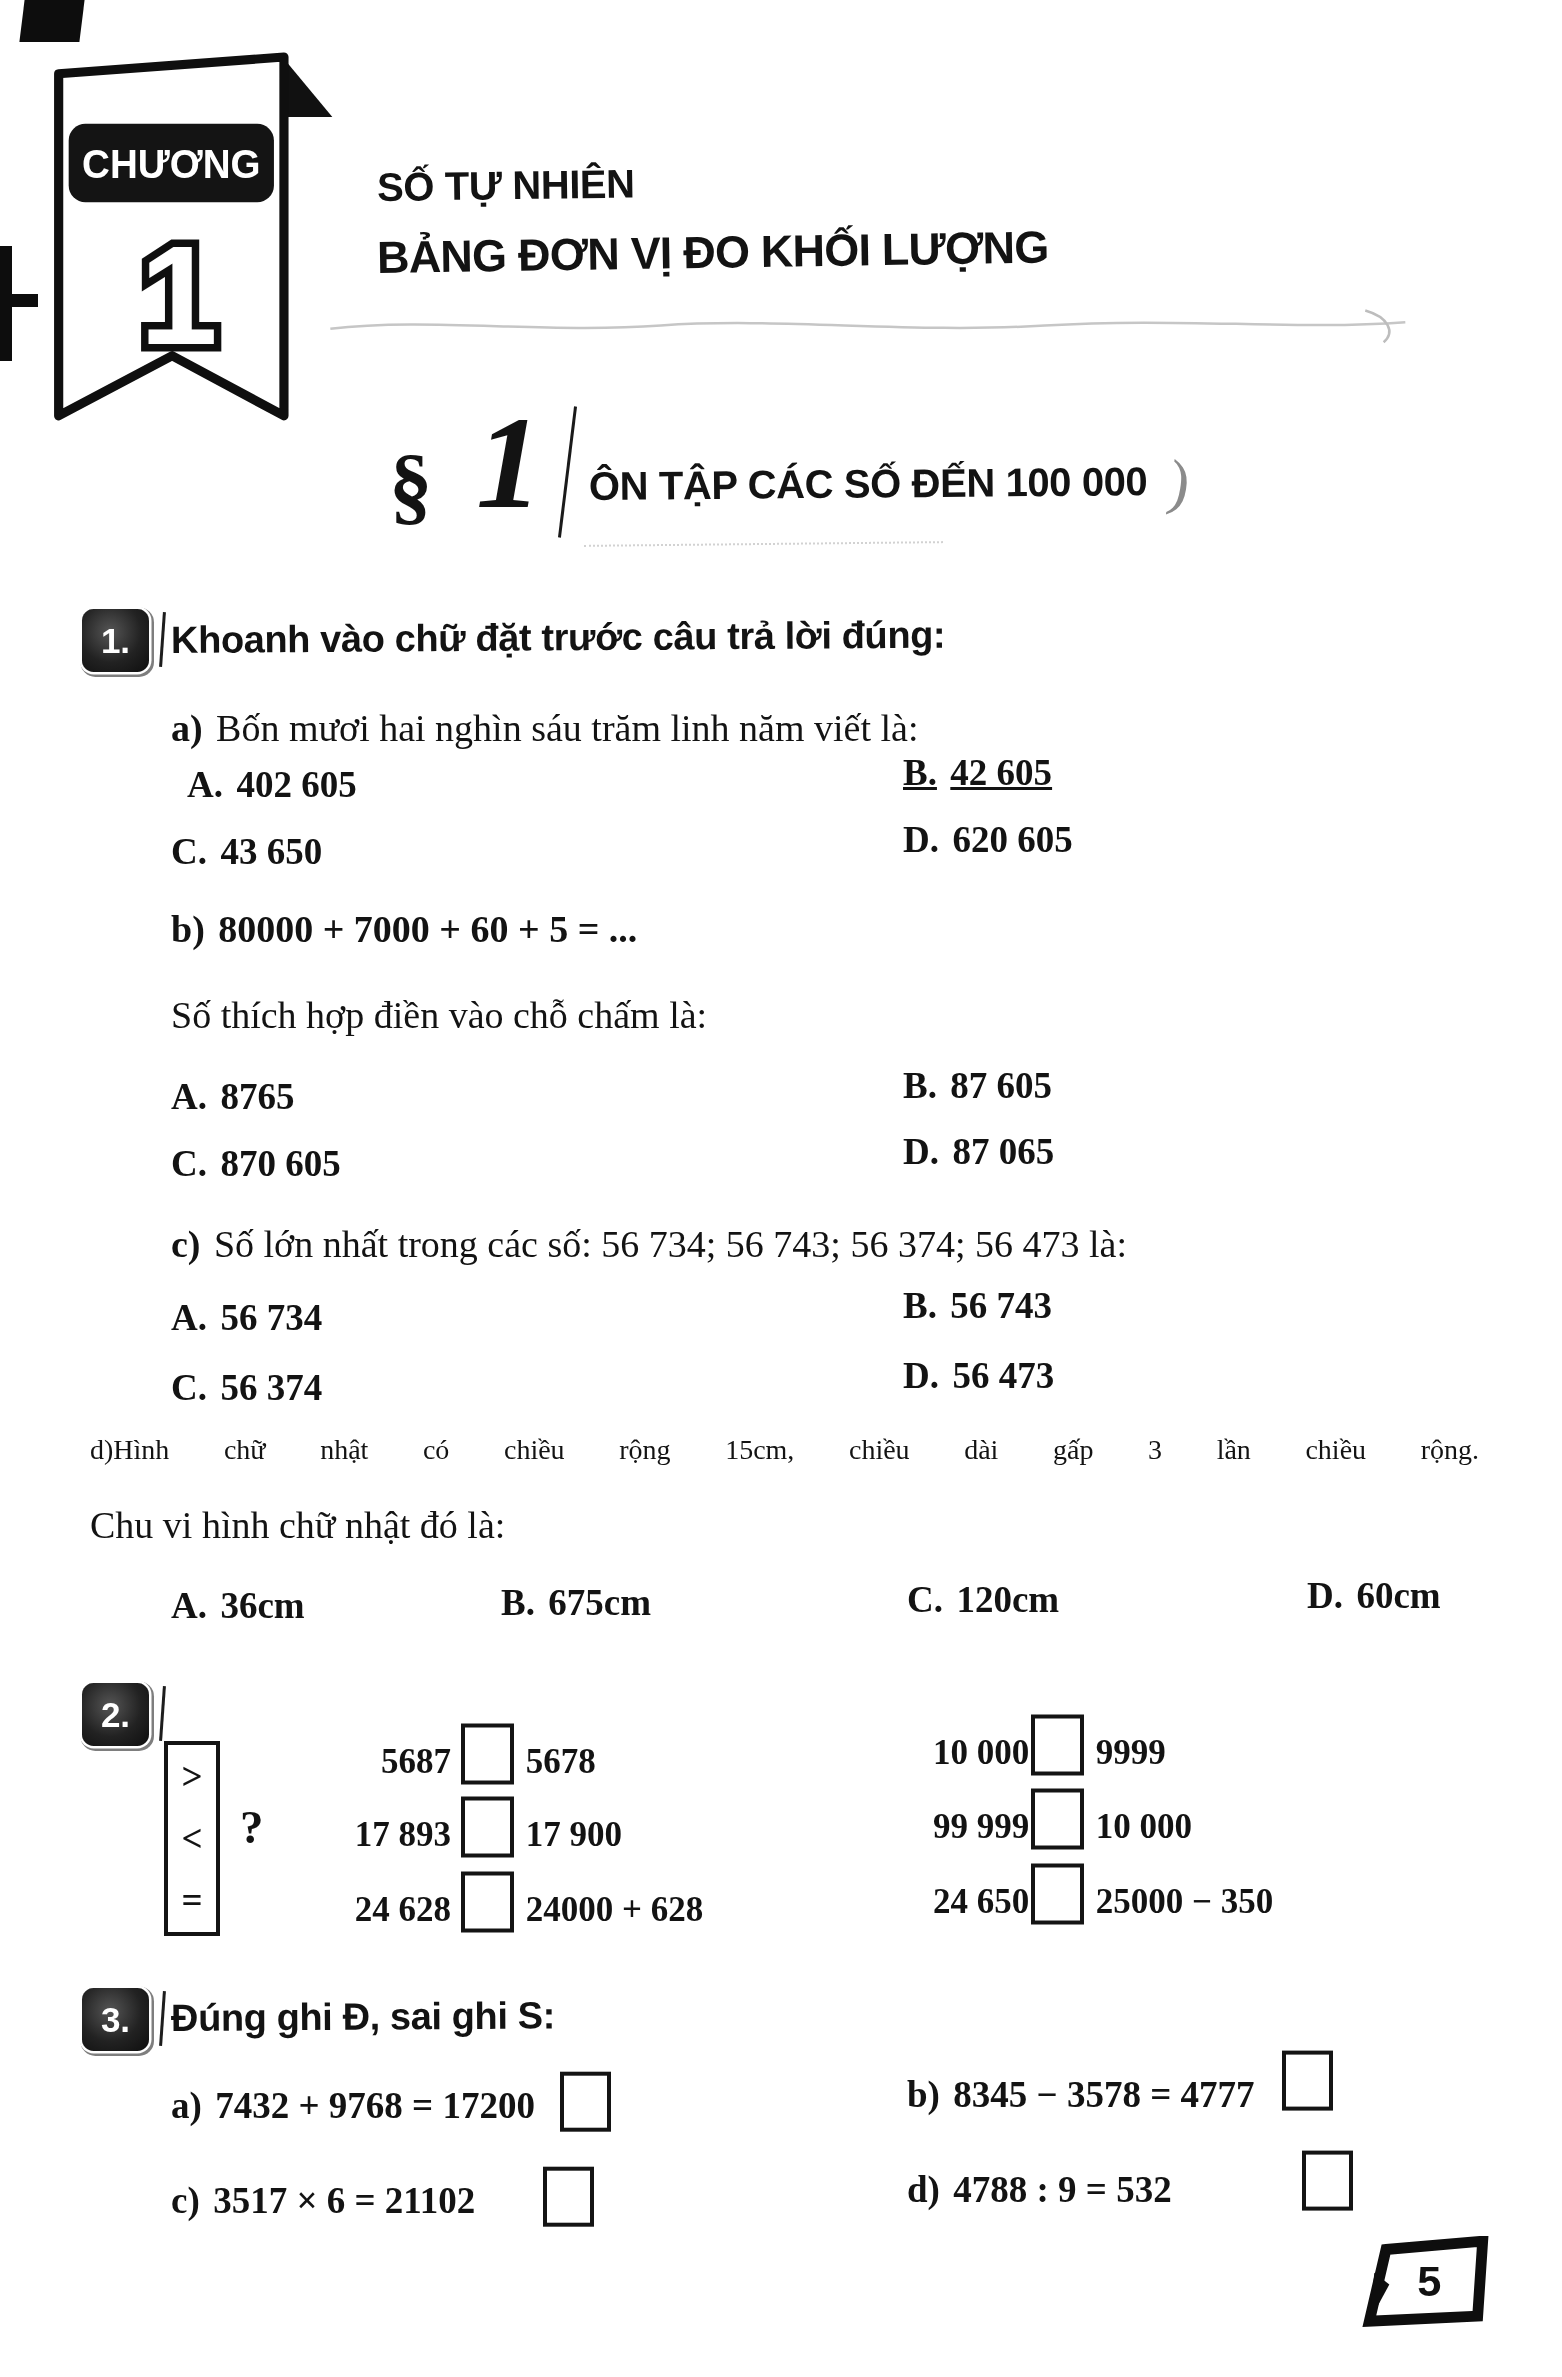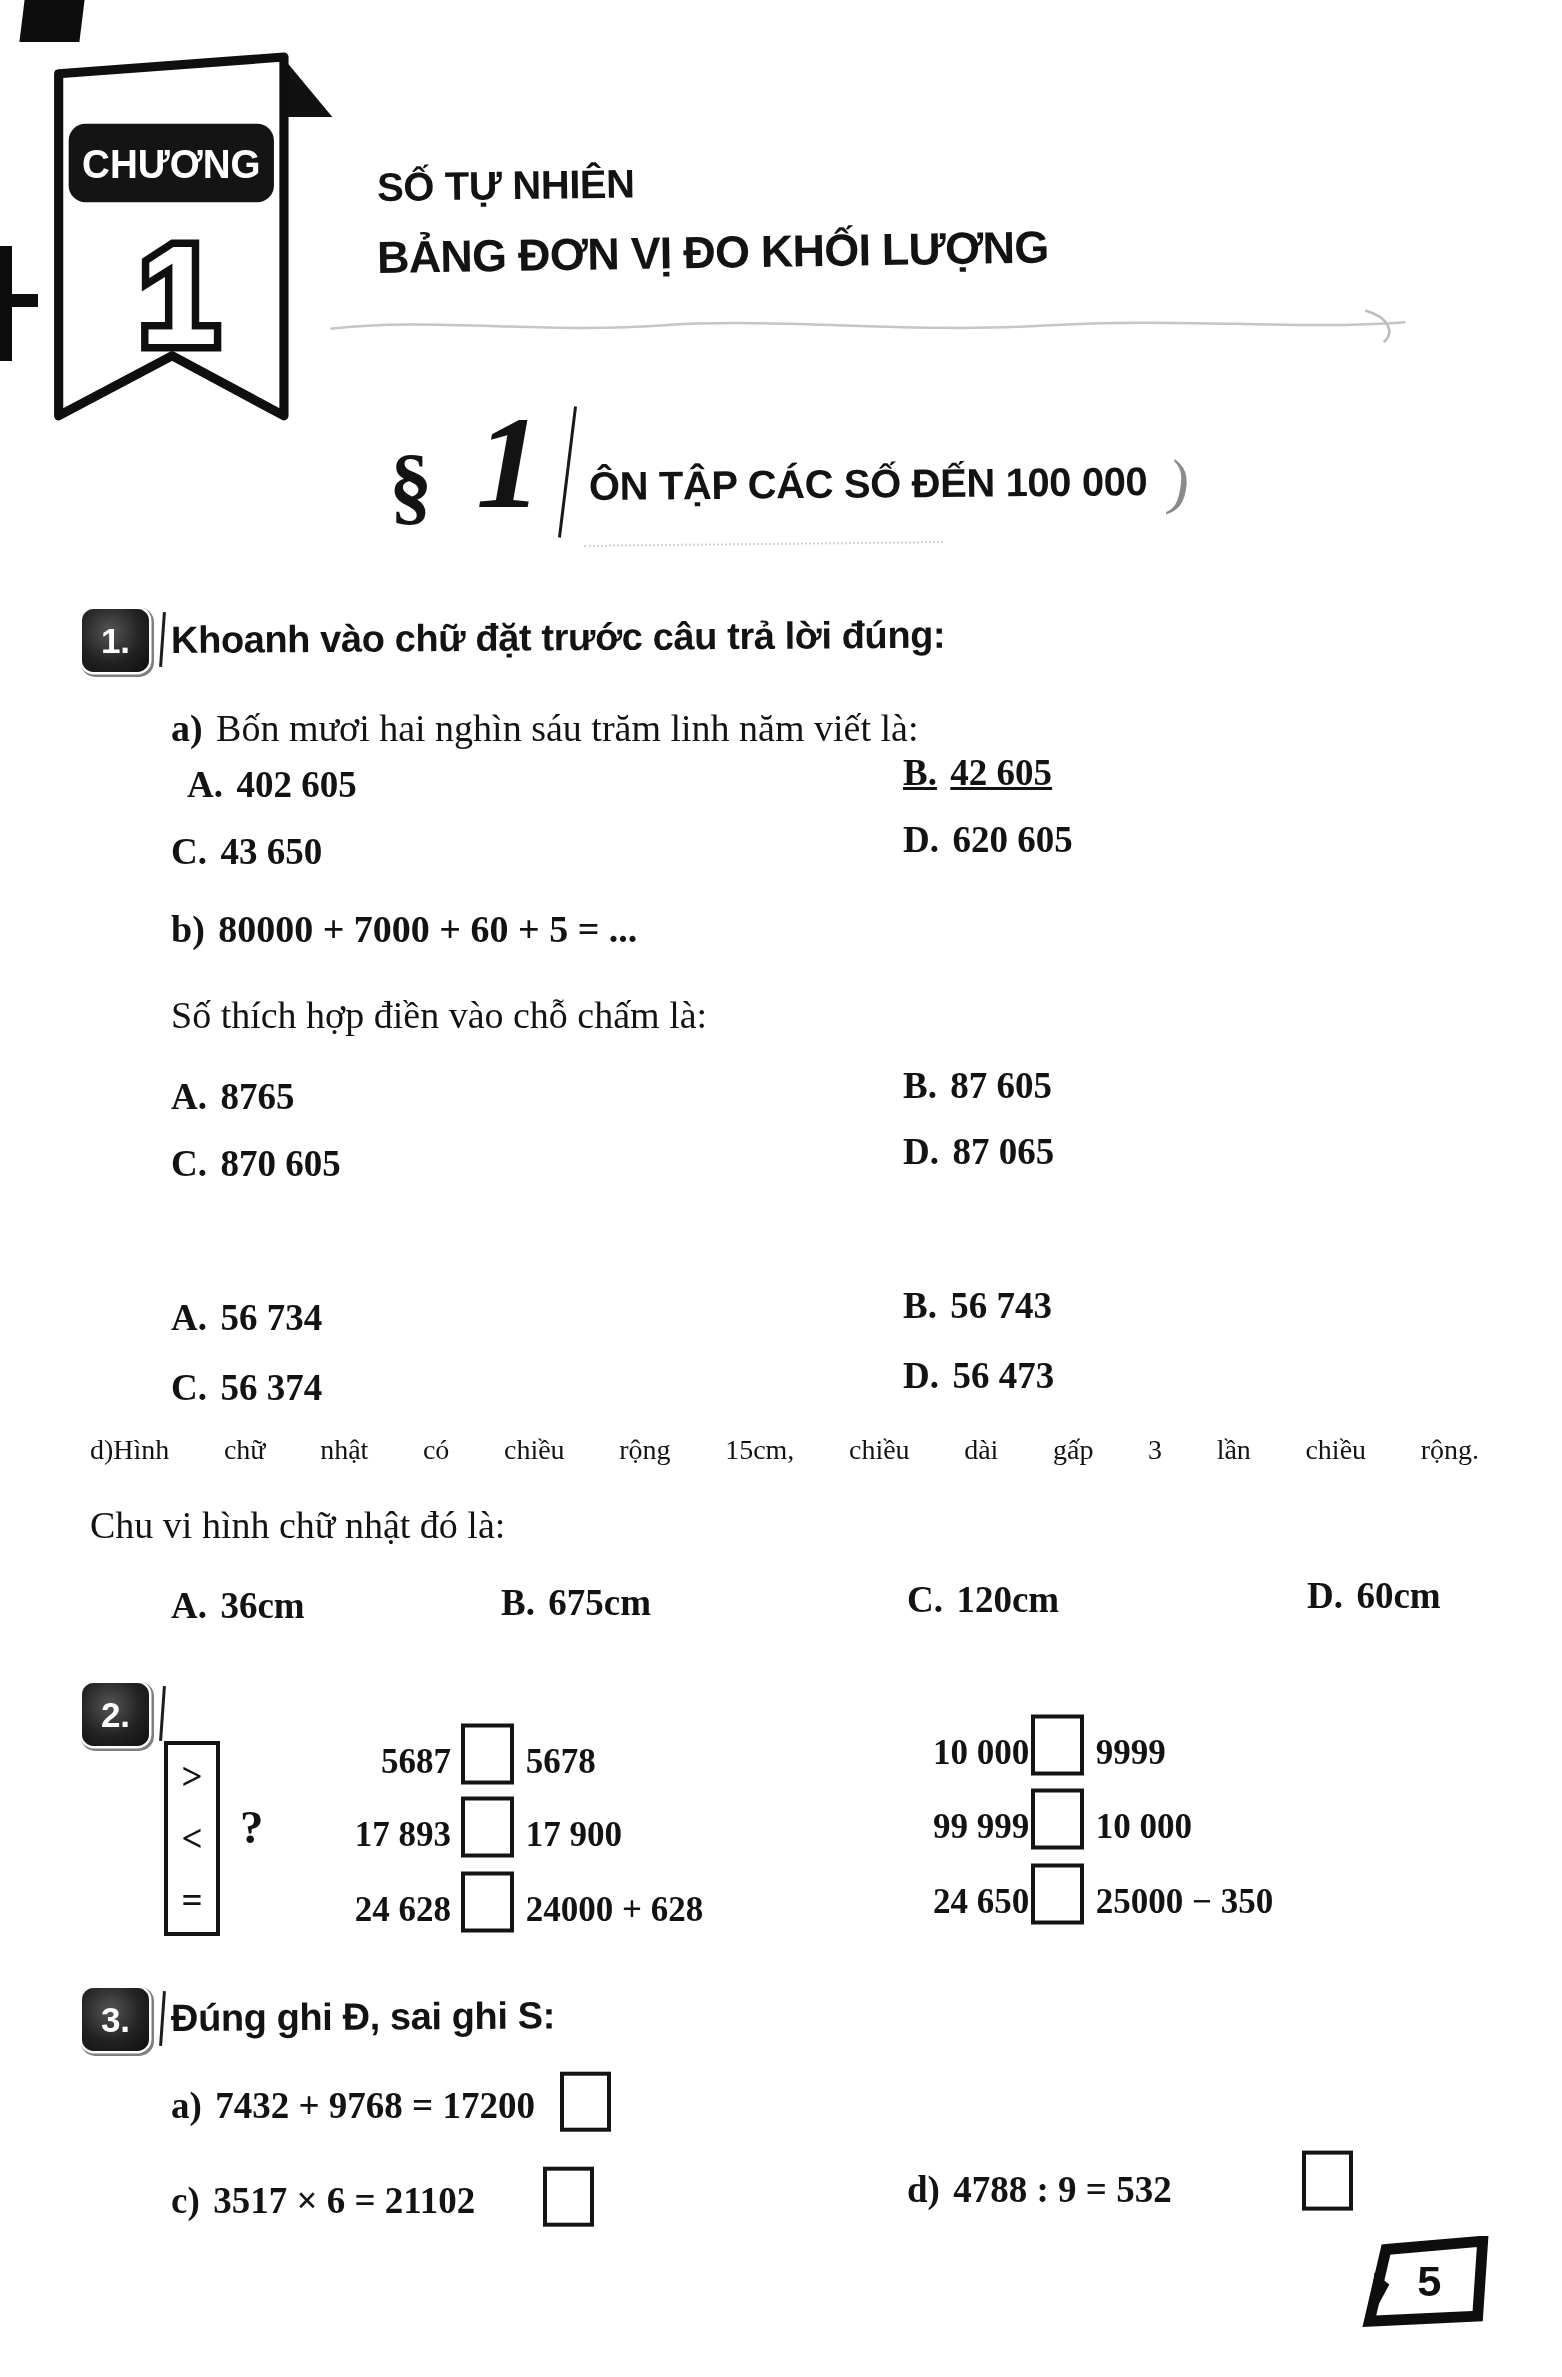--- a/index.html
+++ b/index.html
@@ -152,20 +152,23 @@
   <div class="opt" style="left:903px; top:1064px;">
     <span class="k">B.</span><span class="v">87 605</span>
   </div>
   <div class="opt" style="left:171px; top:1142px;">
     <span class="k">C.</span><span class="v">870 605</span>
   </div>
   <div class="opt" style="left:903px; top:1130px;">
     <span class="k">D.</span><span class="v">87 065</span>
   </div>
 
+  <div class="qline" style="left:171px; top:1222px;">
+    <span class="k">c)</span><span>Số lớn nhất trong các số: 56 734; 56 743; 56 374; 56 473 là:</span>
+  </div>
   <div class="opt" style="left:171px; top:1296px;">
     <span class="k">A.</span><span class="v">56 734</span>
   </div>
   <div class="opt" style="left:903px; top:1284px;">
     <span class="k">B.</span><span class="v">56 743</span>
   </div>
   <div class="opt" style="left:171px; top:1366px;">
     <span class="k">C.</span><span class="v">56 374</span>
   </div>
   <div class="opt" style="left:903px; top:1354px;">
@@ -228,20 +231,23 @@
     <span class="n1">24 650</span>
       <span class="cbox"></span>
       <span class="n2">25000 − 350</span>
   </div>
 
   <div class="ex-badge" style="left:82px; top:1988px;">3.</div>
   <div class="prompt" style="left:171px; top:1997px;">Đúng ghi Đ, sai ghi S:</div>
 
   <div class="eq" style="left:171px; top:2080px;">
     <span class="k">a)</span><span class="v">7432 + 9768 = 17200</span><span class="cbox2" style="margin-left:25px;"></span>
+  </div>
+  <div class="eq" style="left:907px; top:2069px;">
+    <span class="k">b)</span><span class="v">8345 − 3578 = 4777</span><span class="cbox2" style="margin-left:28px; transform:translateY(-18.4px);"></span>
   </div>
   <div class="eq" style="left:171px; top:2175px;">
     <span class="k">c)</span><span class="v">3517 × 6 = 21102</span><span class="cbox2" style="margin-left:68px;"></span>
   </div>
   <div class="eq" style="left:907px; top:2164px;">
     <span class="k">d)</span><span class="v">4788 : 9 = 532</span><span class="cbox2" style="margin-left:130px; transform:translateY(-13.4px);"></span>
   </div>
 
   <div class="page-badge">
     <svg width="130" height="92" viewBox="0 0 156 110">

